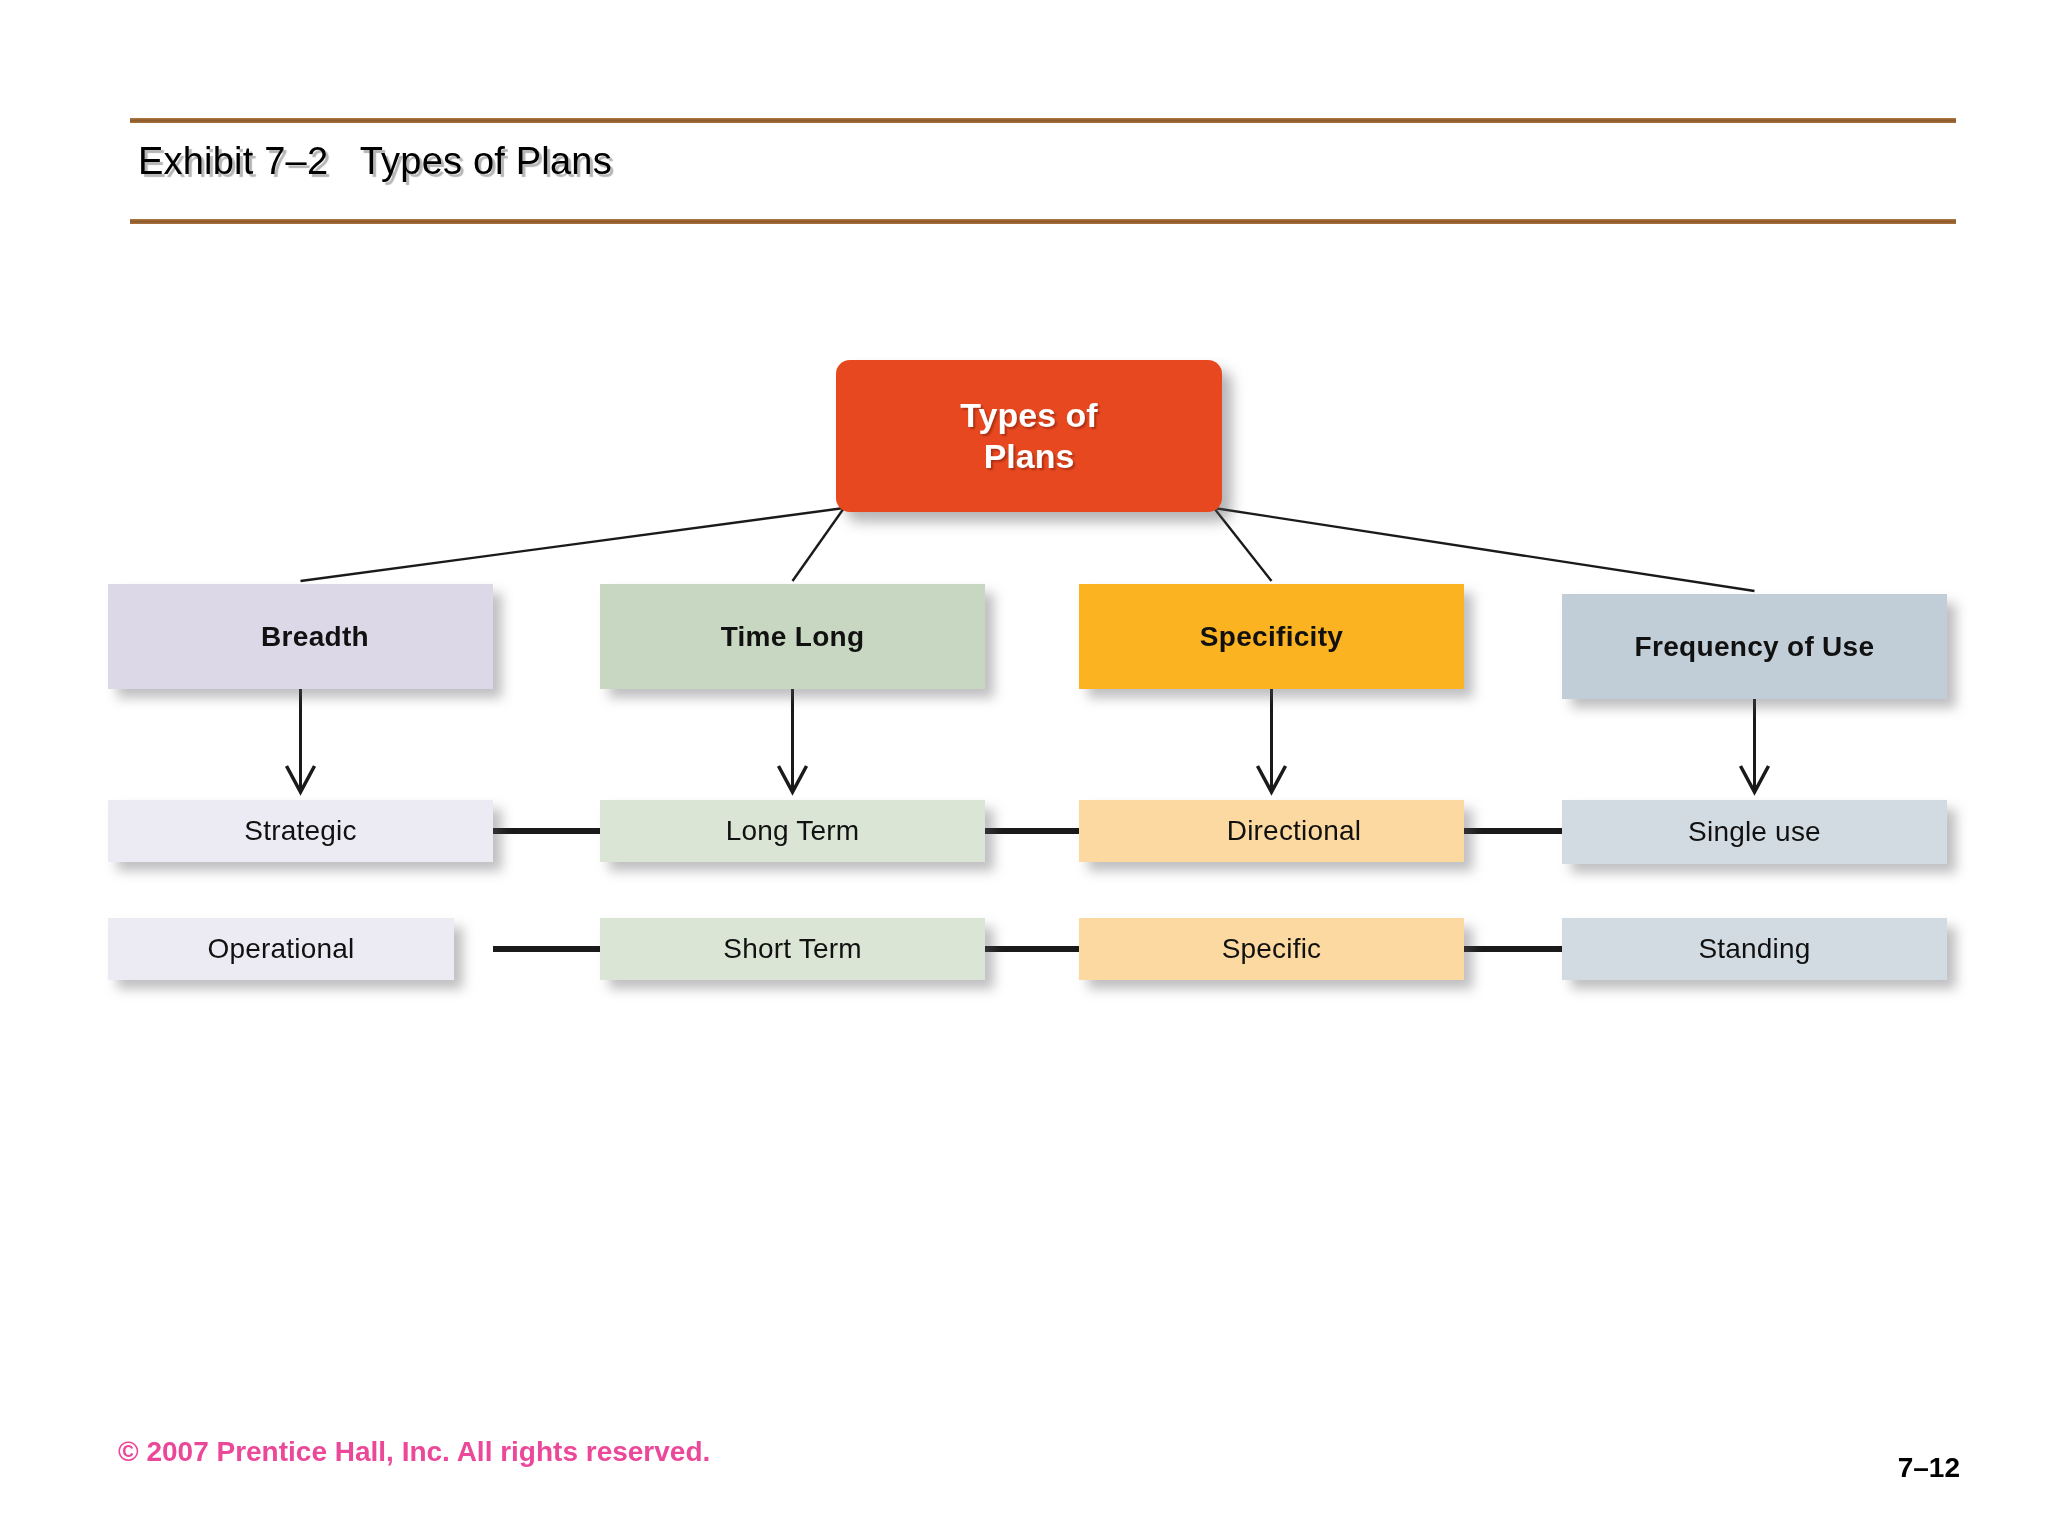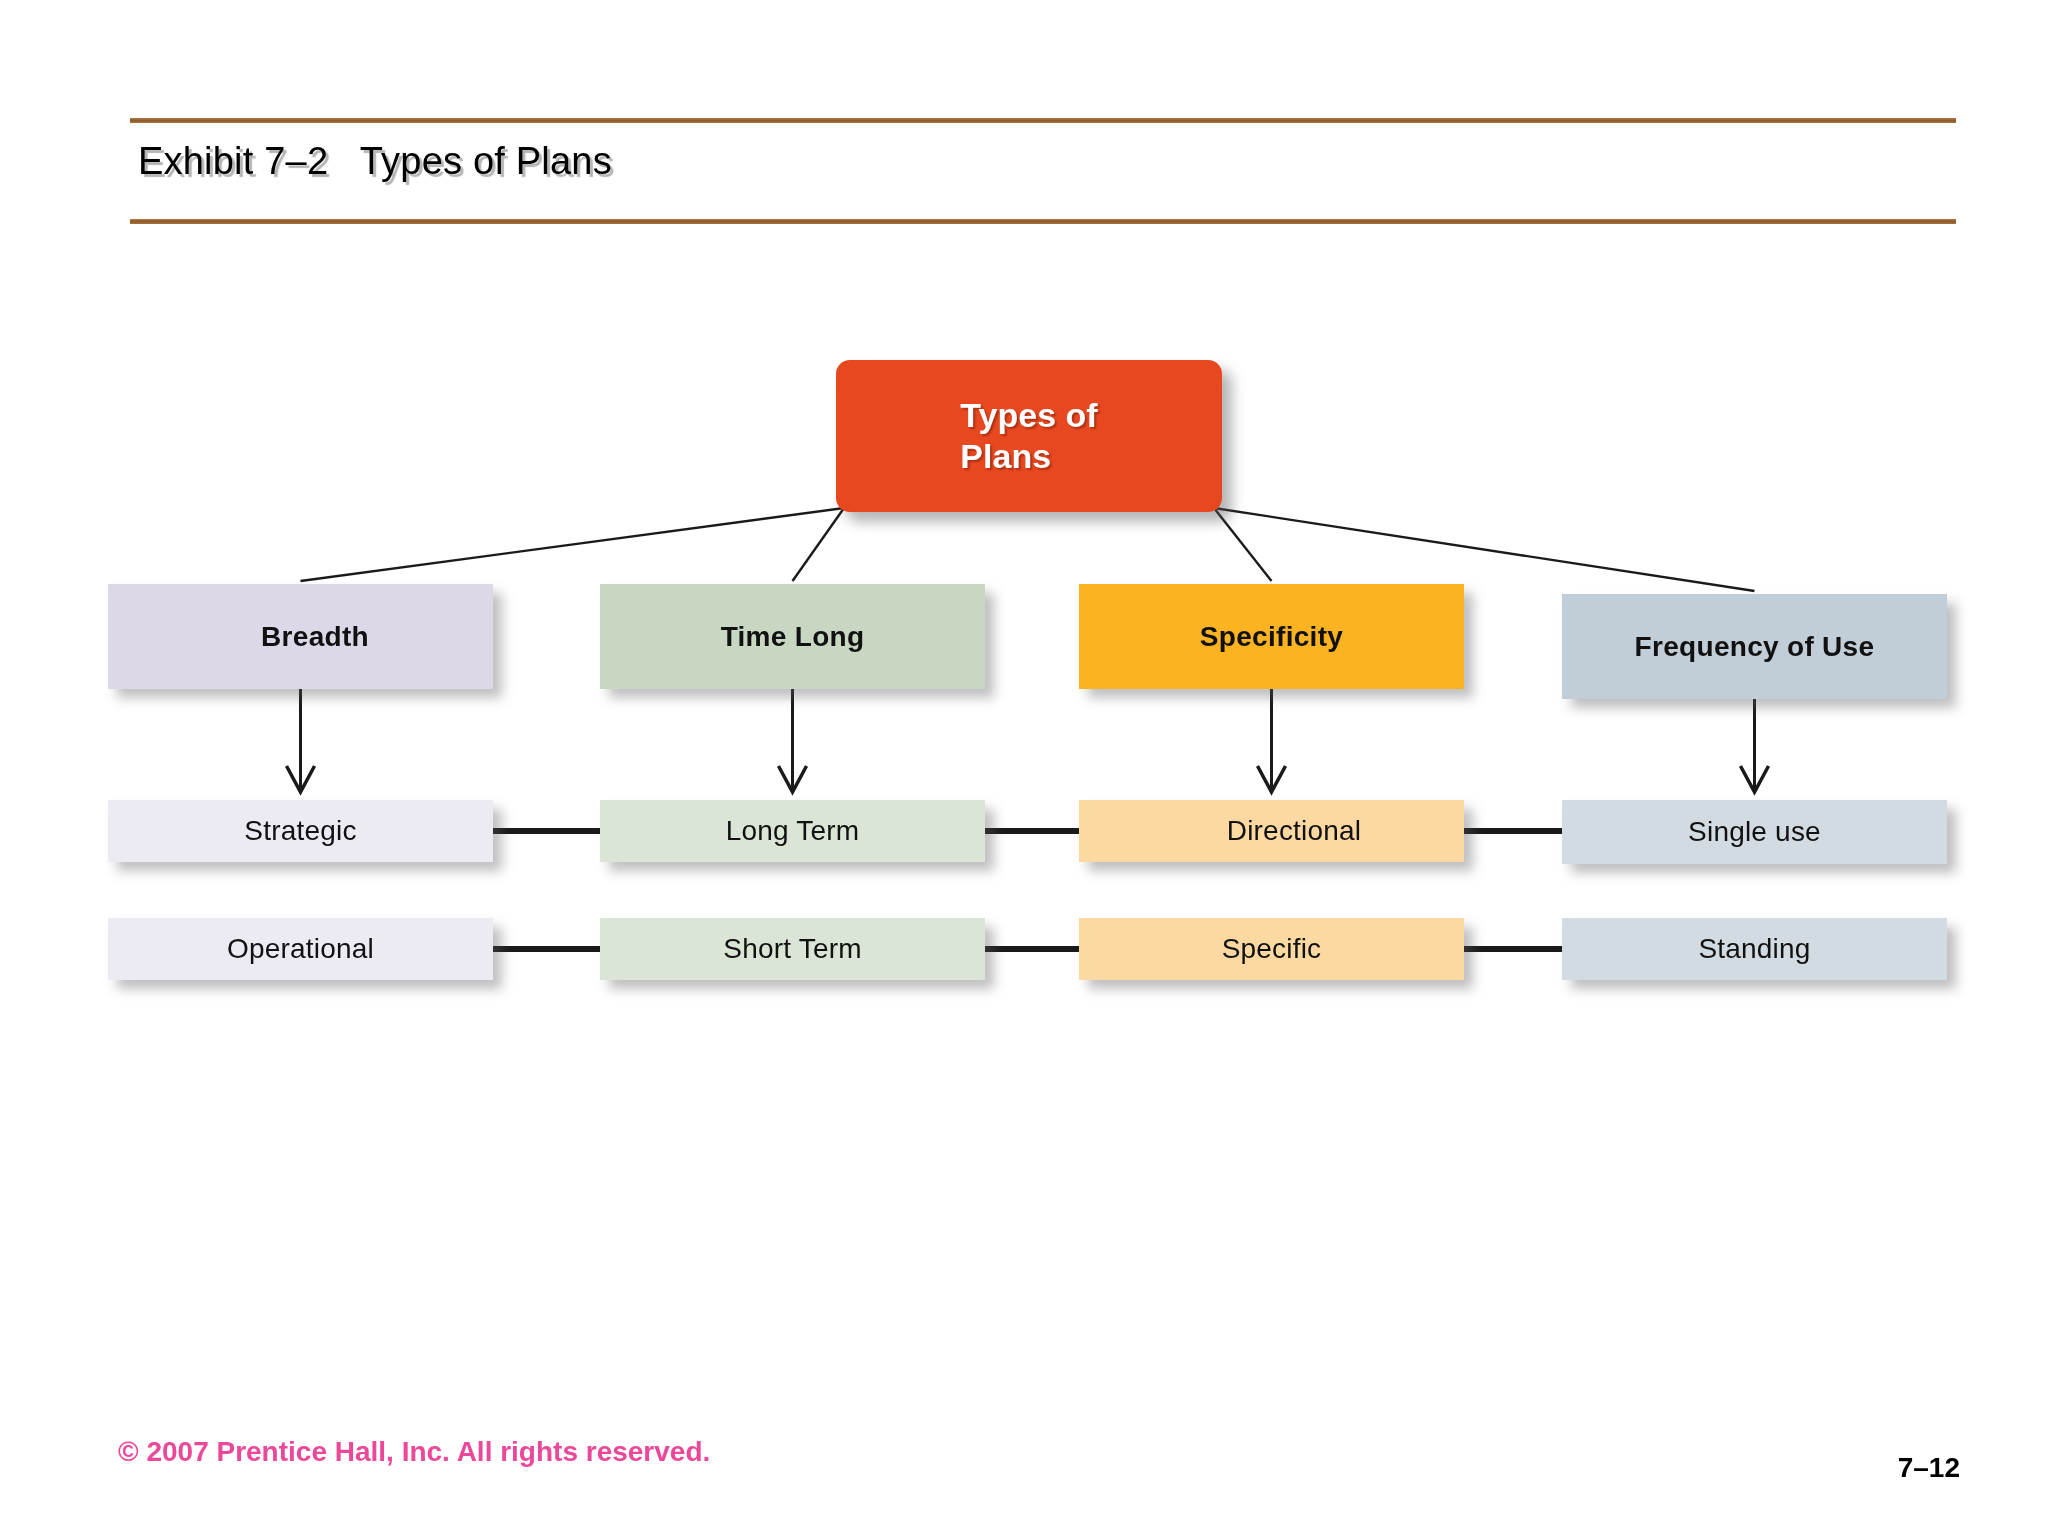--- a/index.html
+++ b/index.html
@@ -55,20 +55,21 @@
     pointer-events: none;
   }
 
   
   .node {
     position: absolute;
     box-sizing: border-box;
     display: flex;
     align-items: center;
     justify-content: center;
+    text-align: center;
     color: #111111;
     box-shadow: 9px 9px 11px rgba(90,90,95,0.38);
   }
 
   .root-node {
     border-radius: 14px;
     color: #ffffff;
     font-size: 34px;
     font-weight: bold;
     line-height: 1.22;
@@ -141,21 +142,21 @@
   <div id="nodes-layer">
       <div class="node root-node" style="left: 836px; top: 360px; width: 386px; height: 152px; background: rgb(232, 72, 31);">
         <span>Types of<br>Plans</span>
       </div>
       <div class="node cat-node" style="left: 108px; top: 584px; width: 385px; height: 105px; background: rgb(220, 216, 232); padding-left: 29px;">
         <span>Breadth</span>
       </div>
       <div class="node leaf-node" style="left: 108px; top: 800px; width: 385px; height: 62px; background: rgb(236, 234, 242);">
         <span>Strategic</span>
       </div>
-      <div class="node leaf-node" style="left: 108px; top: 918px; width: 385px; height: 62px; background: rgb(236, 234, 242);">
+      <div class="node leaf-node" style="left: 108px; top: 918px; width: 346px; height: 62px; background: rgb(236, 234, 242);">
         <span>Operational</span>
       </div>
       <div class="node cat-node" style="left: 600px; top: 584px; width: 385px; height: 105px; background: rgb(200, 215, 193);">
         <span>Time Long</span>
       </div>
       <div class="node leaf-node" style="left: 600px; top: 800px; width: 385px; height: 62px; background: rgb(219, 229, 213);">
         <span>Long Term</span>
       </div>
       <div class="node leaf-node" style="left: 600px; top: 918px; width: 385px; height: 62px; background: rgb(219, 229, 213);">
         <span>Short Term</span>

